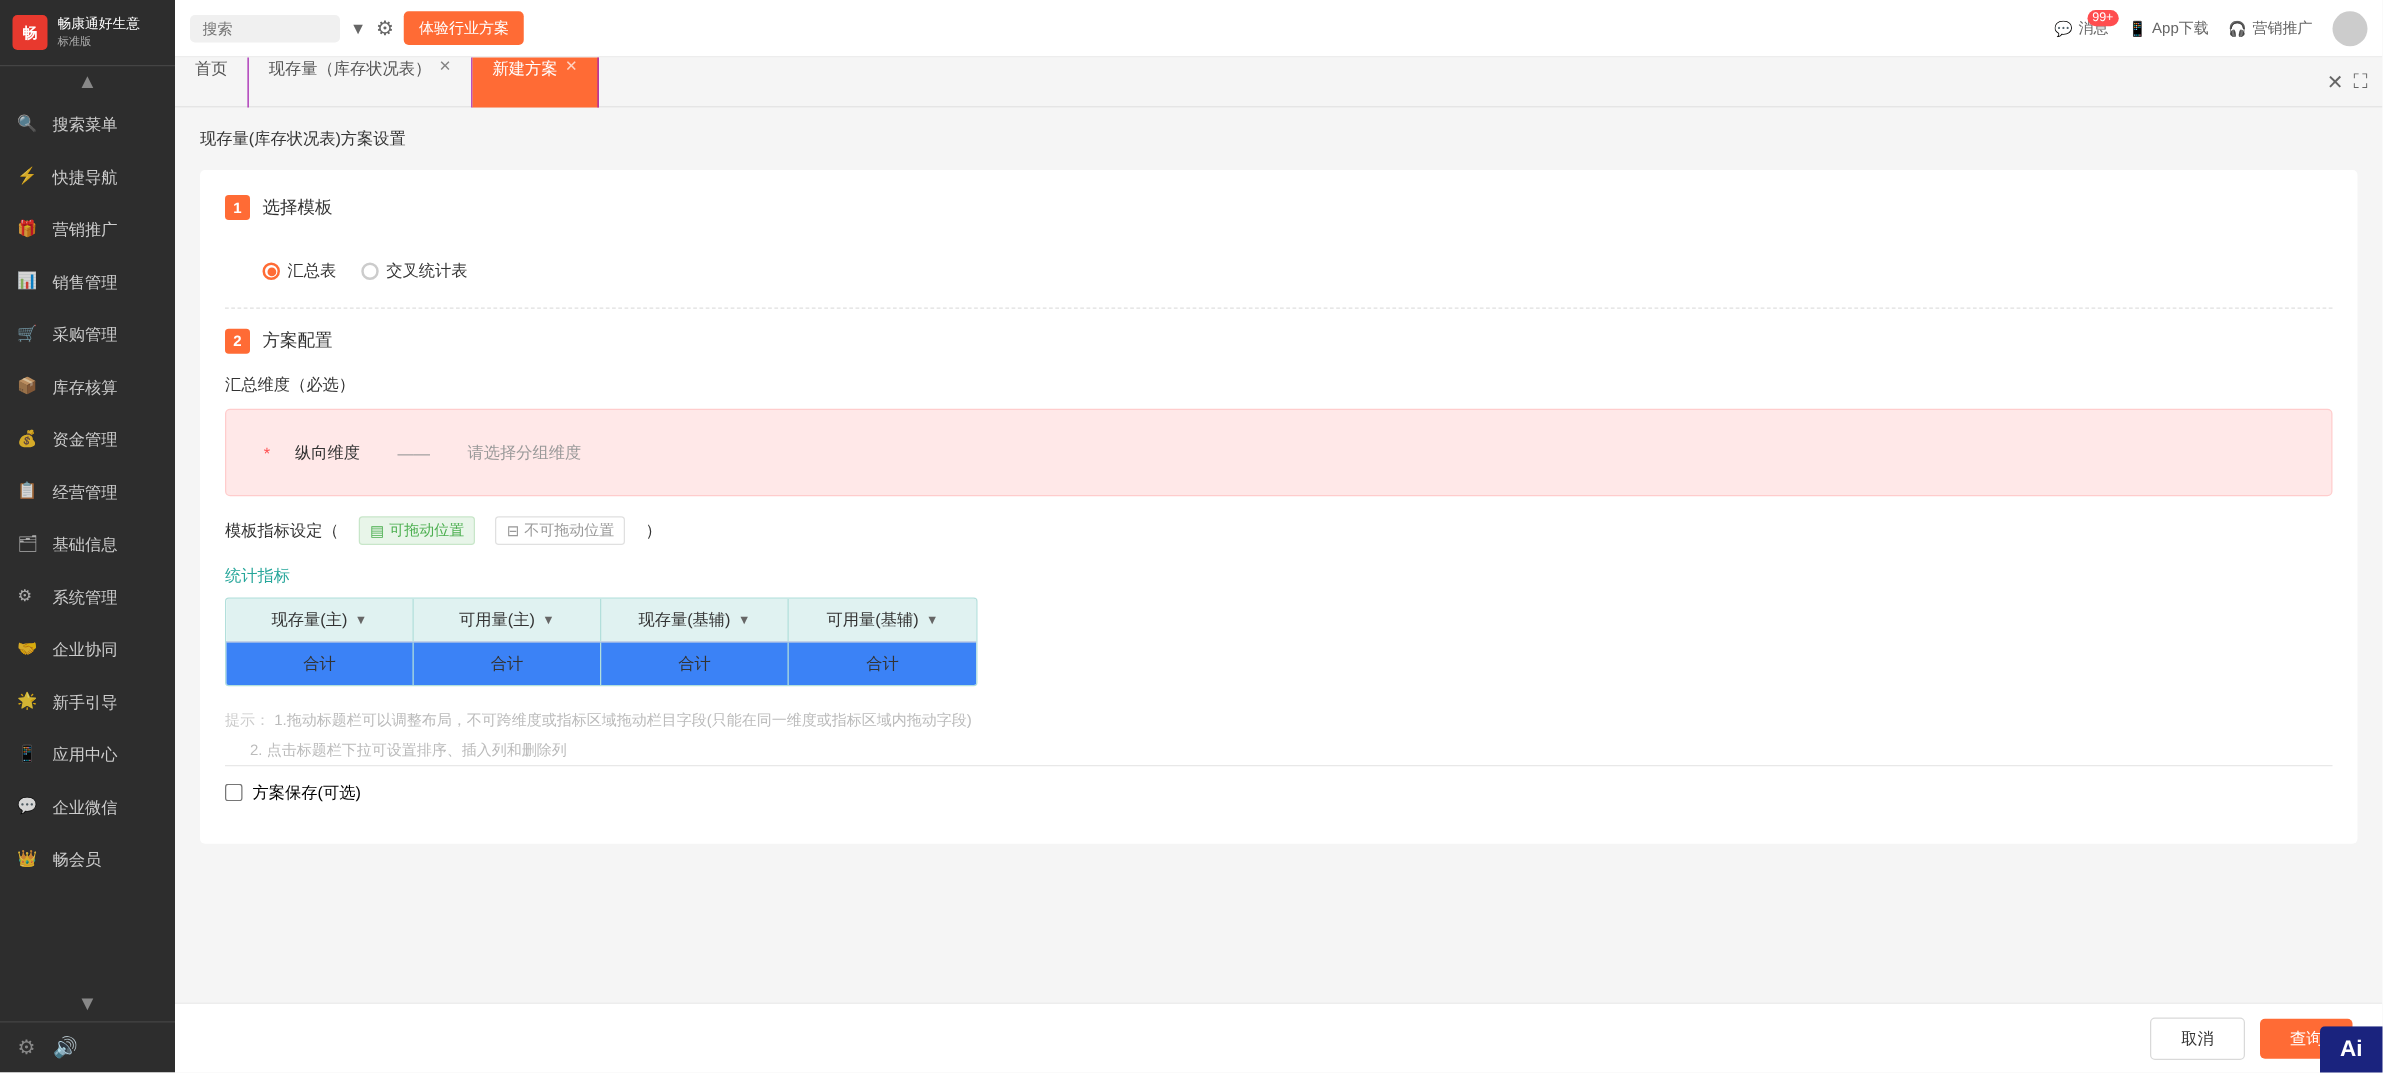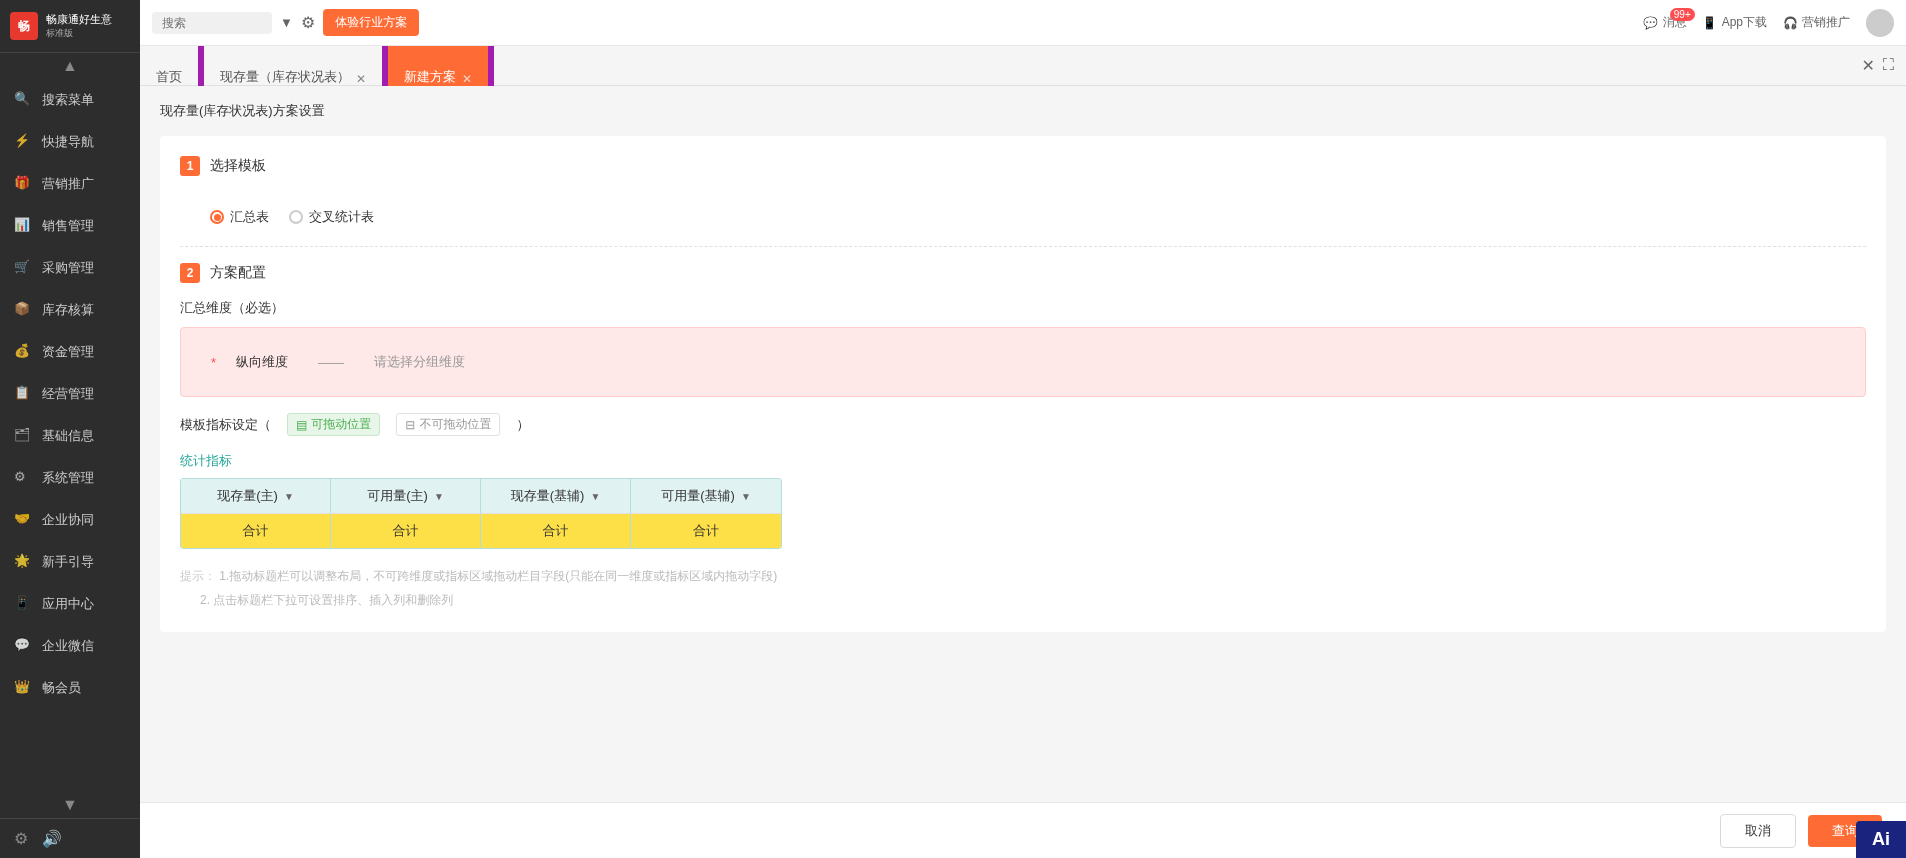--- a/index.html
+++ b/index.html
@@ -91,27 +91,27 @@
     
     .tabbar {
       background: #f5f5f5;
       display: flex;
       align-items: center;
       padding: 0;
       border-bottom: 1px solid #e0e0e0;
       height: 40px;
     }
     .tab {
-      display: flex; align-items: flex-end; gap: 6px;
+      display: flex; align-items: flex-start; gap: 6px;
       padding: 0 16px;
       height: 40px;
       font-size: 13px;
       cursor: pointer;
       color: #555;
-      border-right: 6px solid #a21caf;
+      border-right: 1px solid #a21caf;
       position: relative;
     }
     .tab.active {
       background: #ff6b35; color: white;
     }
     .tab-close { font-size: 12px; cursor: pointer; opacity: 0.7; }
     .tab-home { color: #555; }
     .tab-window-controls { margin-left: auto; display: flex; gap: 8px; padding: 0 12px; color: #666; font-size: 16px; }
 
     
@@ -181,21 +181,21 @@
       border-radius: 3px; padding: 2px 8px; font-size: 12px;
     }
     .indicator-tag.draggable { background: #e8f5e9; color: #4caf50; border: 1px solid #c8e6c9; }
     .indicator-tag.not-draggable { background: #fff; color: #999; border: 1px solid #e0e0e0; }
 
     
     .stats-section { margin-bottom: 12px; }
     .stats-title { color: #26a69a; font-size: 13px; margin-bottom: 8px; }
     .stats-table { border: 1px solid #b2dfdb; border-radius: 3px; overflow: hidden; display: inline-block; }
     .stats-table-header { display: flex; background: #e0f2f1; }
-    .stats-table-row { display: flex; background: #fde047; border-top: 1px solid #e0e0e0; }
+    .stats-table-row { display: flex; background: #3b82f6; border-top: 1px solid #e0e0e0; }
     .stats-cell {
       min-width: 150px; padding: 8px 16px;
       display: flex; align-items: center; justify-content: center;
       gap: 6px; font-size: 13px; color: #333;
       border-right: 1px solid #b2dfdb;
     }
     .stats-cell:last-child { border-right: none; }
     .stats-cell-chevron { font-size: 10px; color: #666; }
 
     
@@ -458,20 +458,24 @@
           <div class="tips-section">
             <div>
               <span class="tip-title">提示：</span>
               <span>1.拖动标题栏可以调整布局，不可跨维度或指标区域拖动栏目字段(只能在同一维度或指标区域内拖动字段)</span>
             </div>
             <div>
               <span>&nbsp;&nbsp;&nbsp;&nbsp;&nbsp;&nbsp;2. 点击标题栏下拉可设置排序、插入列和删除列</span>
             </div>
           </div>
 
+          <div class="save-row">
+            <input type="checkbox" class="save-checkbox" style="">
+            <span>方案保存(可选)</span>
+          </div>
 
         </div>
       </div>
     </div>
 
     <div class="bottom-bar">
       <button class="btn-cancel">取消</button>
       <button class="btn-query">查询</button>
     </div>
   </div>

